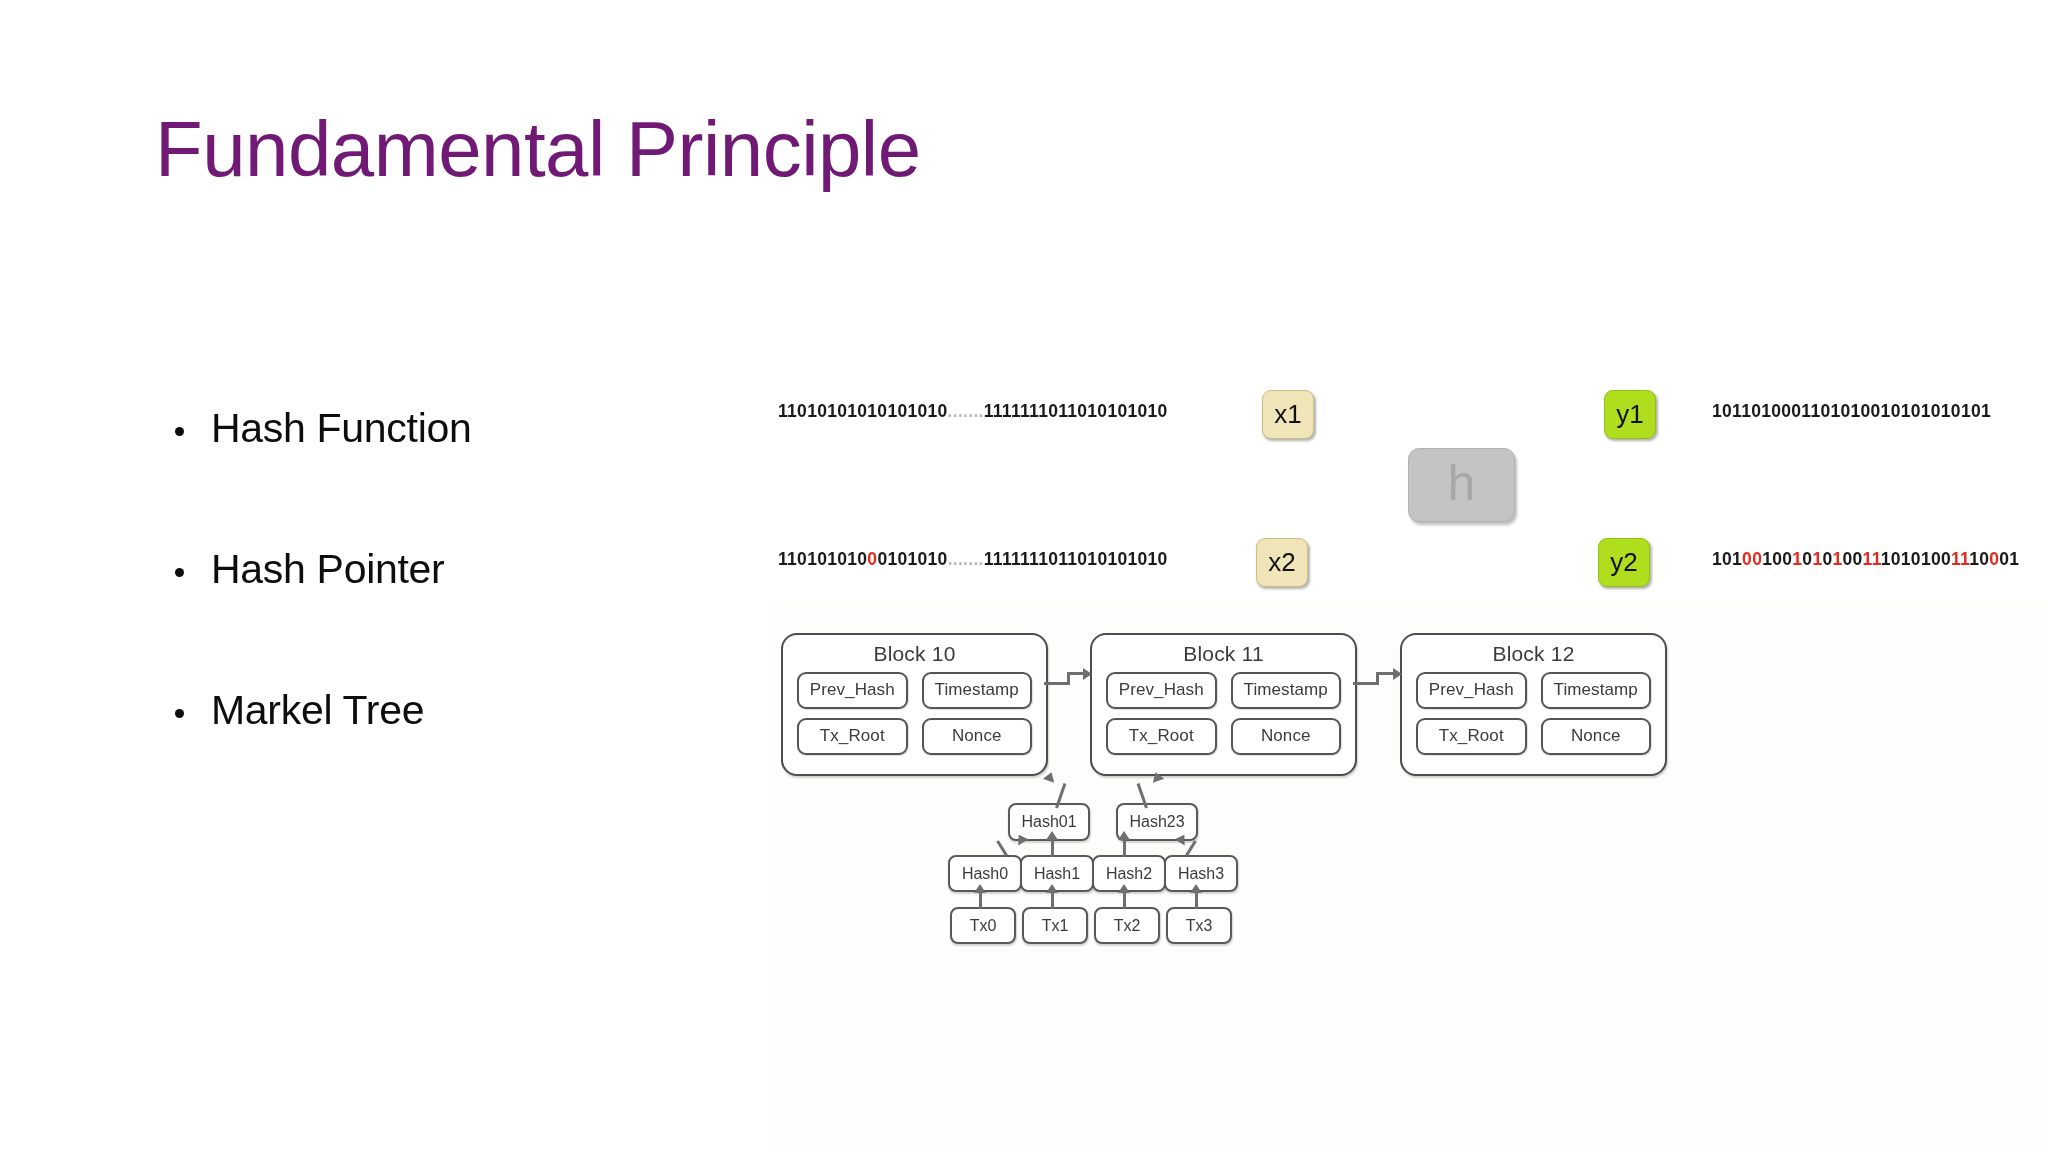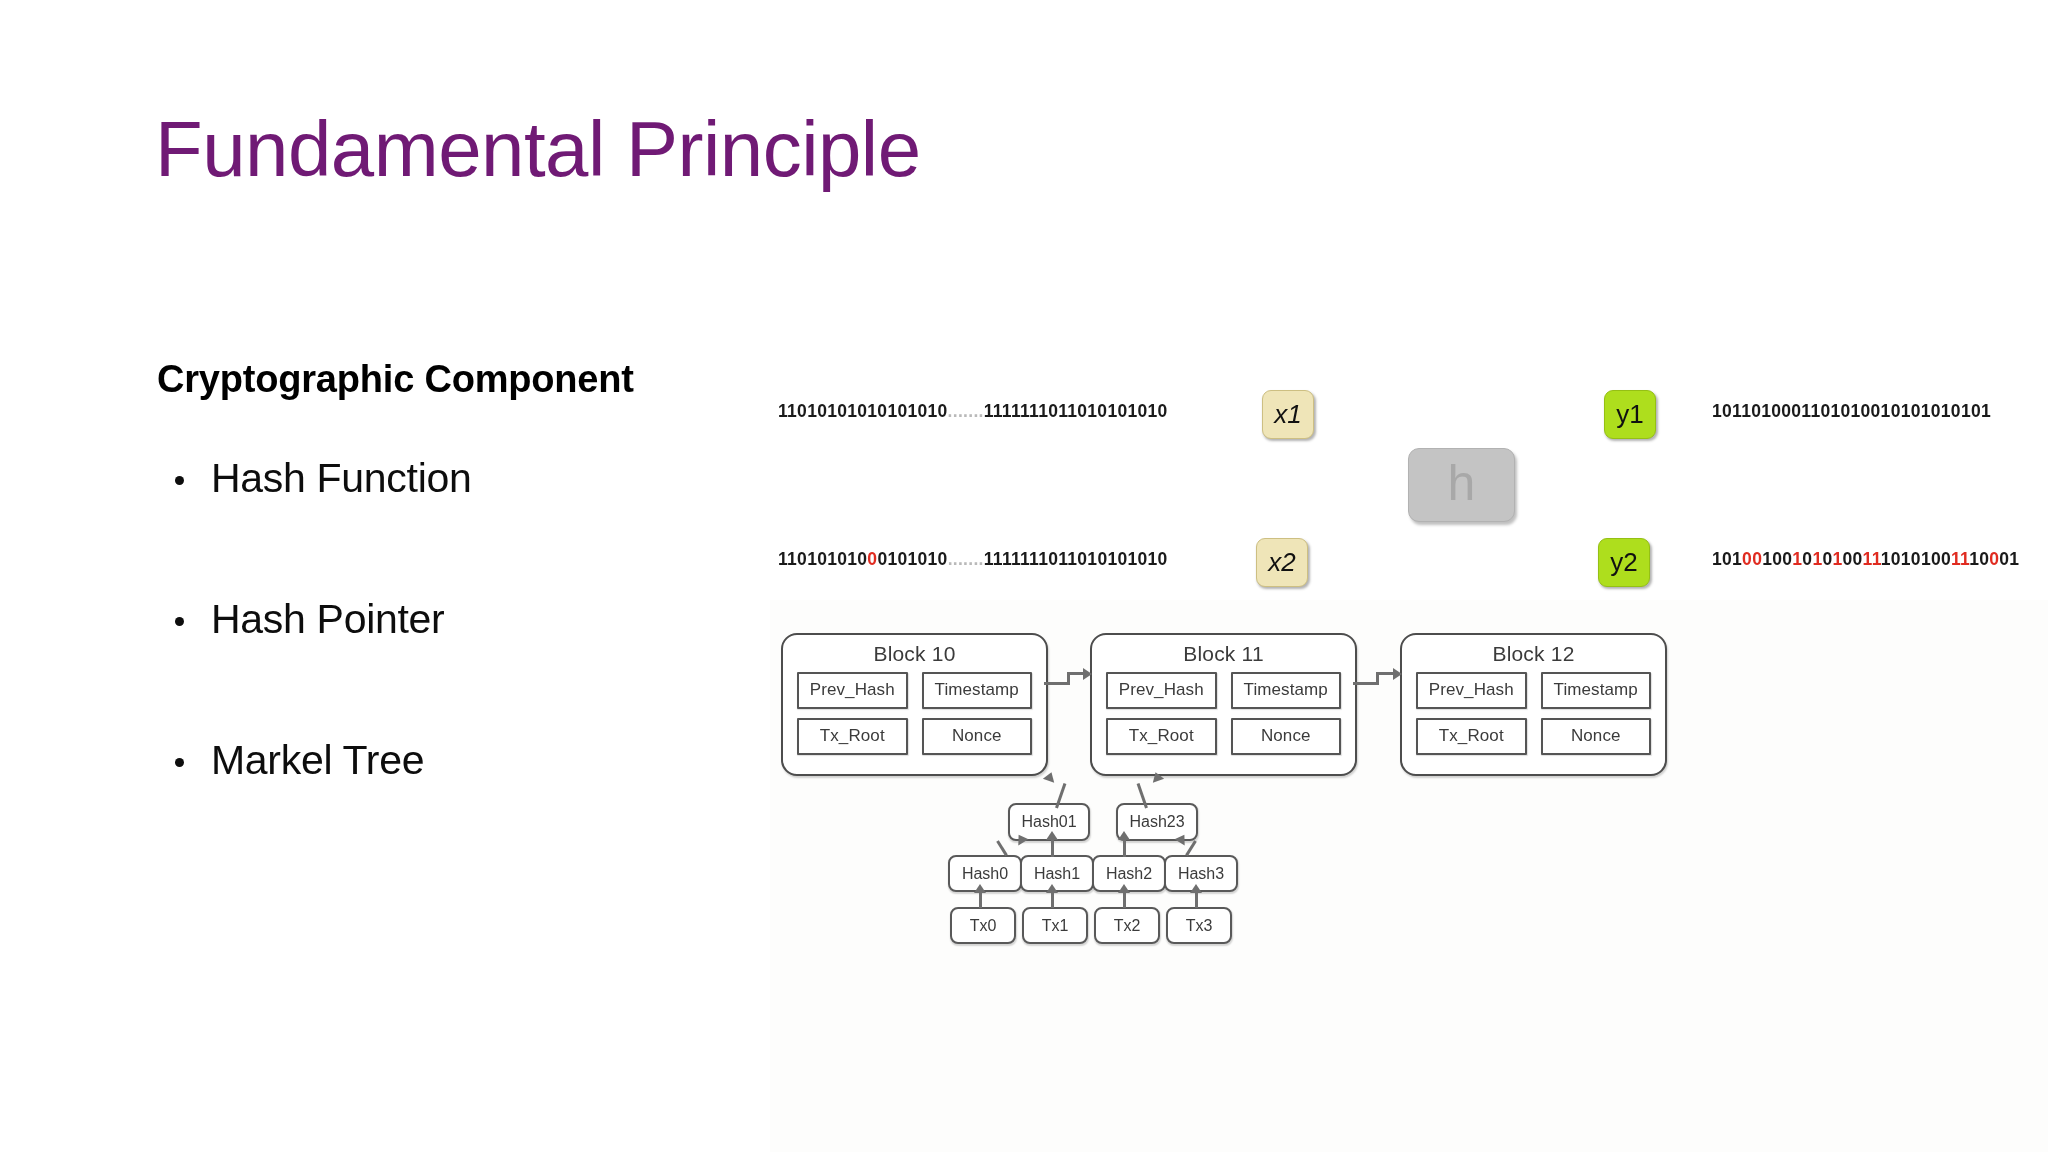--- a/index.html
+++ b/index.html
@@ -60,21 +60,21 @@
   #bits-x2{left:8px;top:179px;}
   #bits-y1{left:942px;top:31px;text-align:center;}
   #bits-y2{left:942px;top:179px;}
 
   .node{
     position:absolute;display:flex;align-items:center;justify-content:center;
     border-radius:9px;font-size:26px;font-weight:400;color:#111;
     box-shadow:1.5px 2px 2.5px rgba(0,0,0,0.30);
   }
   .node-x{
-    width:50px;height:47px;background:#efe5b8;border:1px solid #cdbf82;font-style:italic;
+    width:50px;height:47px;background:#efe5b8;border:1px solid #cdbf82;
   }
   #node-x1{left:492px;top:20px;}
   #node-x2{left:486px;top:168px;}
   .node-y{
     width:50px;height:47px;background:#aede1d;border:1px solid #95c014;
   }
   #node-y1{left:834px;top:20px;text-align:right;}
   #node-y2{left:828px;top:168px;}
   #node-h{
     left:638px;top:78px;width:105px;height:72px;
@@ -94,21 +94,21 @@
   }
   .block-title{
     text-align:center;font-size:21px;color:#3b3b3b;font-weight:400;
     margin-top:7px;letter-spacing:0.2px;
   }
   .block-grid{
     display:grid;grid-template-columns:1fr 1fr;gap:9px 14px;
     padding:6px 14px 12px 14px;
   }
   .field{
-    border:2px solid #555;border-radius:1px;background:#fff;
+    border:2px solid #555;border-radius:9px;background:#fff;
     text-align:center;font-size:17px;color:#3b3b3b;
     padding:6px 0 7px 0;letter-spacing:0.1px;
     box-shadow:0.5px 1px 1px rgba(0,0,0,0.13);
   }
   #block-10{left:11px;top:33px;width:263px;height:139px;}
   #block-11{left:320px;top:33px;width:263px;height:139px;}
   #block-12{left:630px;top:33px;width:263px;height:139px;}
 
   .connector{position:absolute;}
   .conn-line{position:absolute;background:#6f6f6f;}
@@ -149,21 +149,20 @@
   }
 </style>
 </head>
 <body>
 
 <div class="slide">
 
   <div class="slide-title">Fundamental Principle</div>
 
   <div class="body-col">
-    <p class="lead">Cryptographic Component</p>
     <div class="gap-a"></div>
     <ul class="bullet-list">
       <li class="bullet-item">
         <span class="dot"></span>
         <span>Hash Function</span>
       </li>
       <div class="gap-b"></div>
       <li class="bullet-item">
         <span class="dot"></span>
         <span>Hash Pointer</span>

